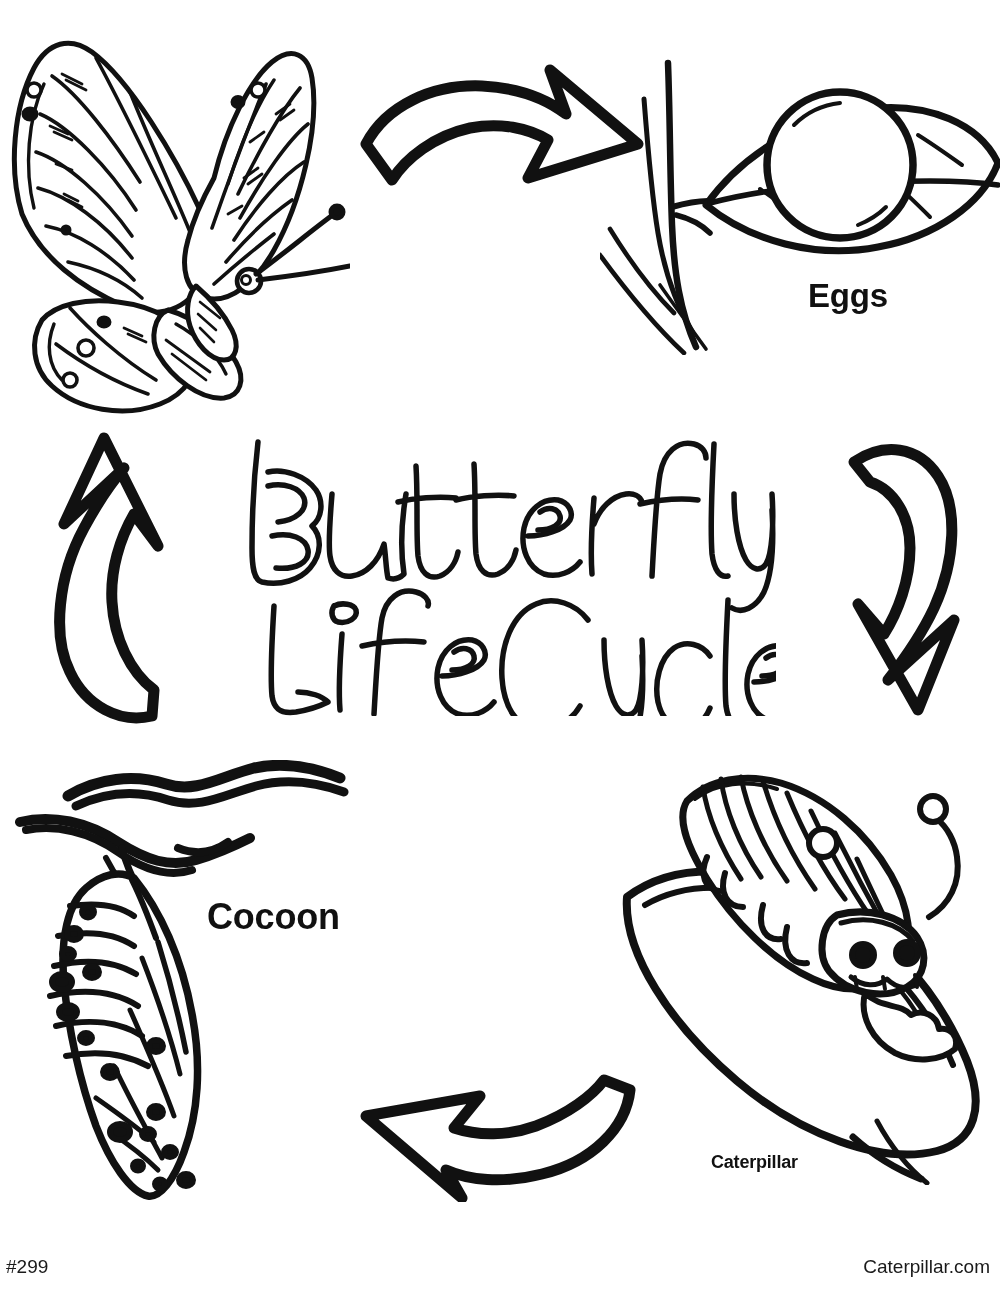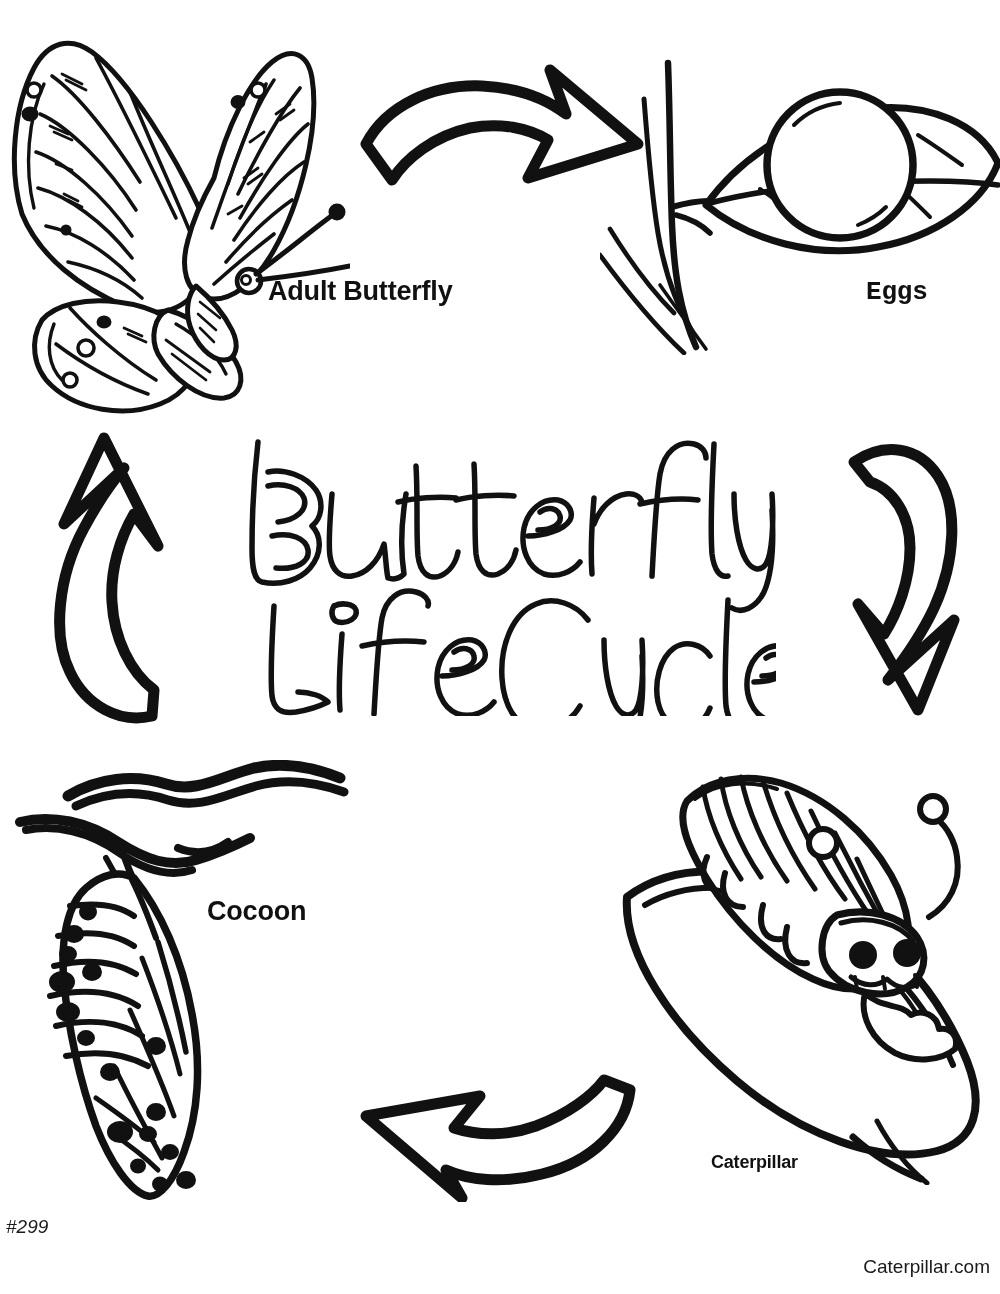--- a/index.html
+++ b/index.html
@@ -25,40 +25,40 @@
   }
   .label {
     position: absolute;
     font-family: "Liberation Sans", sans-serif;
     font-weight: bold;
     color: #111111;
     white-space: nowrap;
     letter-spacing: -0.2px;
   }
   #label-adult-butterfly { left: 268px; top: 276px; font-size: 27px; }
-  #label-eggs           { left: 866px; top: 277px; font-size: 26px; font-family: Liberation Mono, monospace; }
-  #label-cocoon         { left: 207px; top: 896px; font-size: 27px; }
+  #label-eggs           { left: 808px; top: 277px; font-size: 33px; }
+  #label-cocoon         { left: 207px; top: 896px; font-size: 36px; }
   #label-caterpillar    { left: 711px; top: 1152px; font-size: 18px; }
 
   #title-art {
     position: absolute;
     left: 228px;
     top: 424px;
     width: 548px;
     height: 292px;
   }
 
   .footer-text {
     position: absolute;
     font-family: "Liberation Sans", sans-serif;
     font-size: 19px;
     color: #1a1a1a;
     white-space: nowrap;
   }
-  #footer-code { left: 6px; top: 1216px; font-style: italic; }
+  #footer-code { left: 6px; top: 1256px; }
   #footer-site { right: 10px; top: 1256px; }
 
   svg { display: block; }
 </style>
 </head>
 <body>
 
 <div id="page">
 
   <div class="stage-art" style="left:0px; top:18px; width:350px; height:400px;">
@@ -120,21 +120,20 @@
       <path d="M200 284 L220 300 M198 296 L216 312 M200 310 L214 324" stroke-width="2.6"></path>
 
       <circle cx="249" cy="263" r="12" fill="#fff" stroke-width="4.6"></circle>
       <circle cx="246" cy="262" r="4.5" fill="#fff" stroke-width="3"></circle>
 
       <path d="M256 256 C286 234 312 212 334 196" stroke-width="5"></path>
       <circle cx="337" cy="194" r="6" fill="#111"></circle>
       <path d="M258 262 C292 258 330 252 350 248" stroke-width="5"></path>
     </svg>
   </div>
-  <div class="label" id="label-adult-butterfly">Adult Butterfly</div>
 
   <div class="stage-art" style="left:600px; top:55px; width:400px; height:300px;">
     <svg width="400" height="300" viewBox="0 0 400 300" fill="none" stroke="#111111" stroke-width="6" stroke-linecap="round" stroke-linejoin="round">
 
       <path d="M68 8 C70 60 70 120 72 170 C74 218 80 256 96 292" stroke-width="6.5"></path>
       <path d="M44 44 C48 96 52 142 58 178 C64 214 74 246 92 276" stroke-width="5"></path>
 
       <path d="M72 152 C86 148 98 146 108 146" stroke-width="6"></path>
       <path d="M76 160 C92 164 102 170 110 178" stroke-width="5.5"></path>
 

